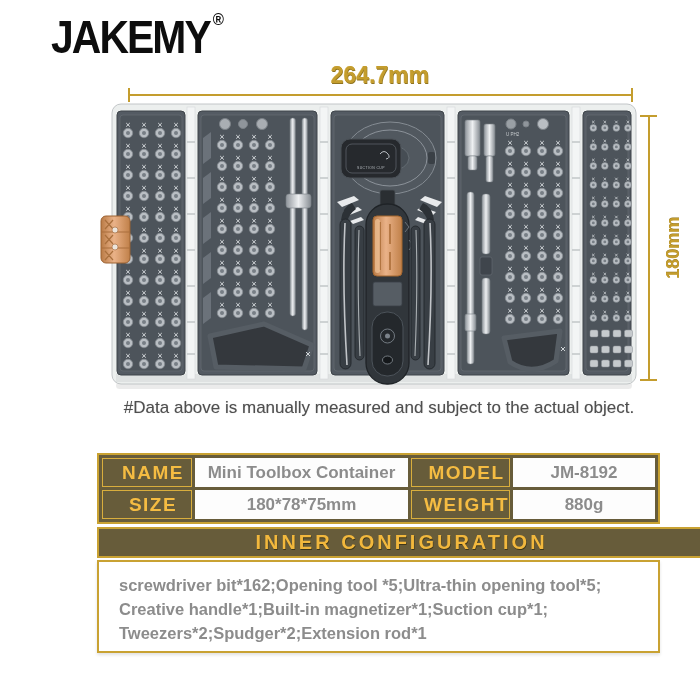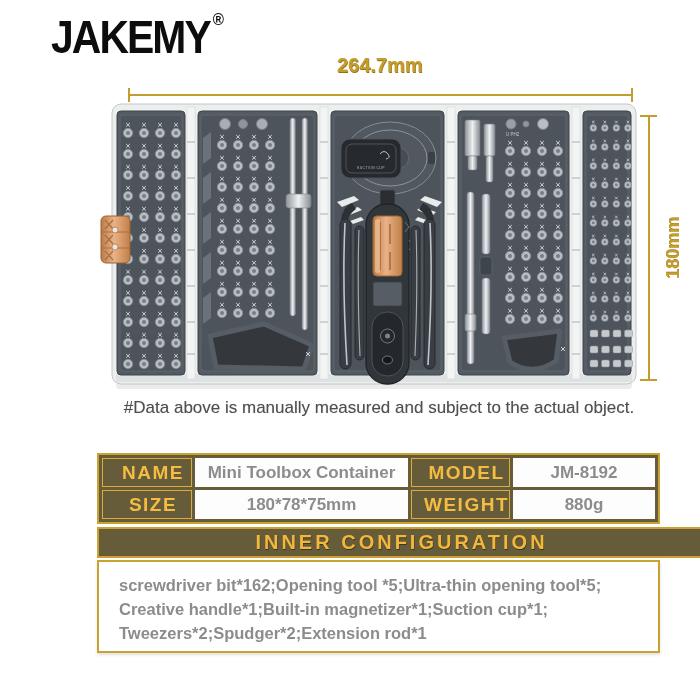--- a/index.html
+++ b/index.html
@@ -7,22 +7,22 @@
           font-family:"Liberation Sans","DejaVu Sans",sans-serif;margin-left:27px;}
 
   
   .logo{position:absolute;left:24px;top:10px;color:#0d0d0d;font-weight:bold;
         font-size:43px;letter-spacing:-2px;transform:scale(0.95,1.08);transform-origin:left top;
         white-space:nowrap;}
   .logo .reg{font-size:16px;font-weight:bold;vertical-align:26px;letter-spacing:0;margin-left:3px;}
 
   
   .dim{color:#c49d2e;font-weight:bold;}
-  .dim-top-label{position:absolute;left:353px;top:54px;transform:translateX(-50%);
-                 font-size:20px;text-shadow:0.5px 0.5px 0 #8f731f, -0.5px -0.5px 0 #e7cf8d;}
+  .dim-top-label{position:absolute;left:353px;top:62px;transform:translateX(-50%);
+                 font-size:23px;text-shadow:0.5px 0.5px 0 #8f731f, -0.5px -0.5px 0 #e7cf8d;}
   .hline{position:absolute;left:102px;top:94px;width:503px;height:2px;background:#c49d2e;}
   .htick{position:absolute;width:2px;height:14px;background:#c49d2e;top:88px;}
   .vline{position:absolute;left:621px;top:116px;width:2px;height:264px;background:#c49d2e;}
   .vtick{position:absolute;left:613px;width:17px;height:2px;background:#c49d2e;}
   .dim-right-label{position:absolute;left:646px;top:248px;transform:translate(-50%,-50%) rotate(-90deg);
                  font-size:18px;white-space:nowrap;text-shadow:0.5px 0.5px 0 #8f731f;}
 
   
   .disclaimer{position:absolute;left:352px;top:398px;transform:translateX(-50%);
               font-size:17px;font-weight:normal;color:#4f4f4f;white-space:nowrap;

